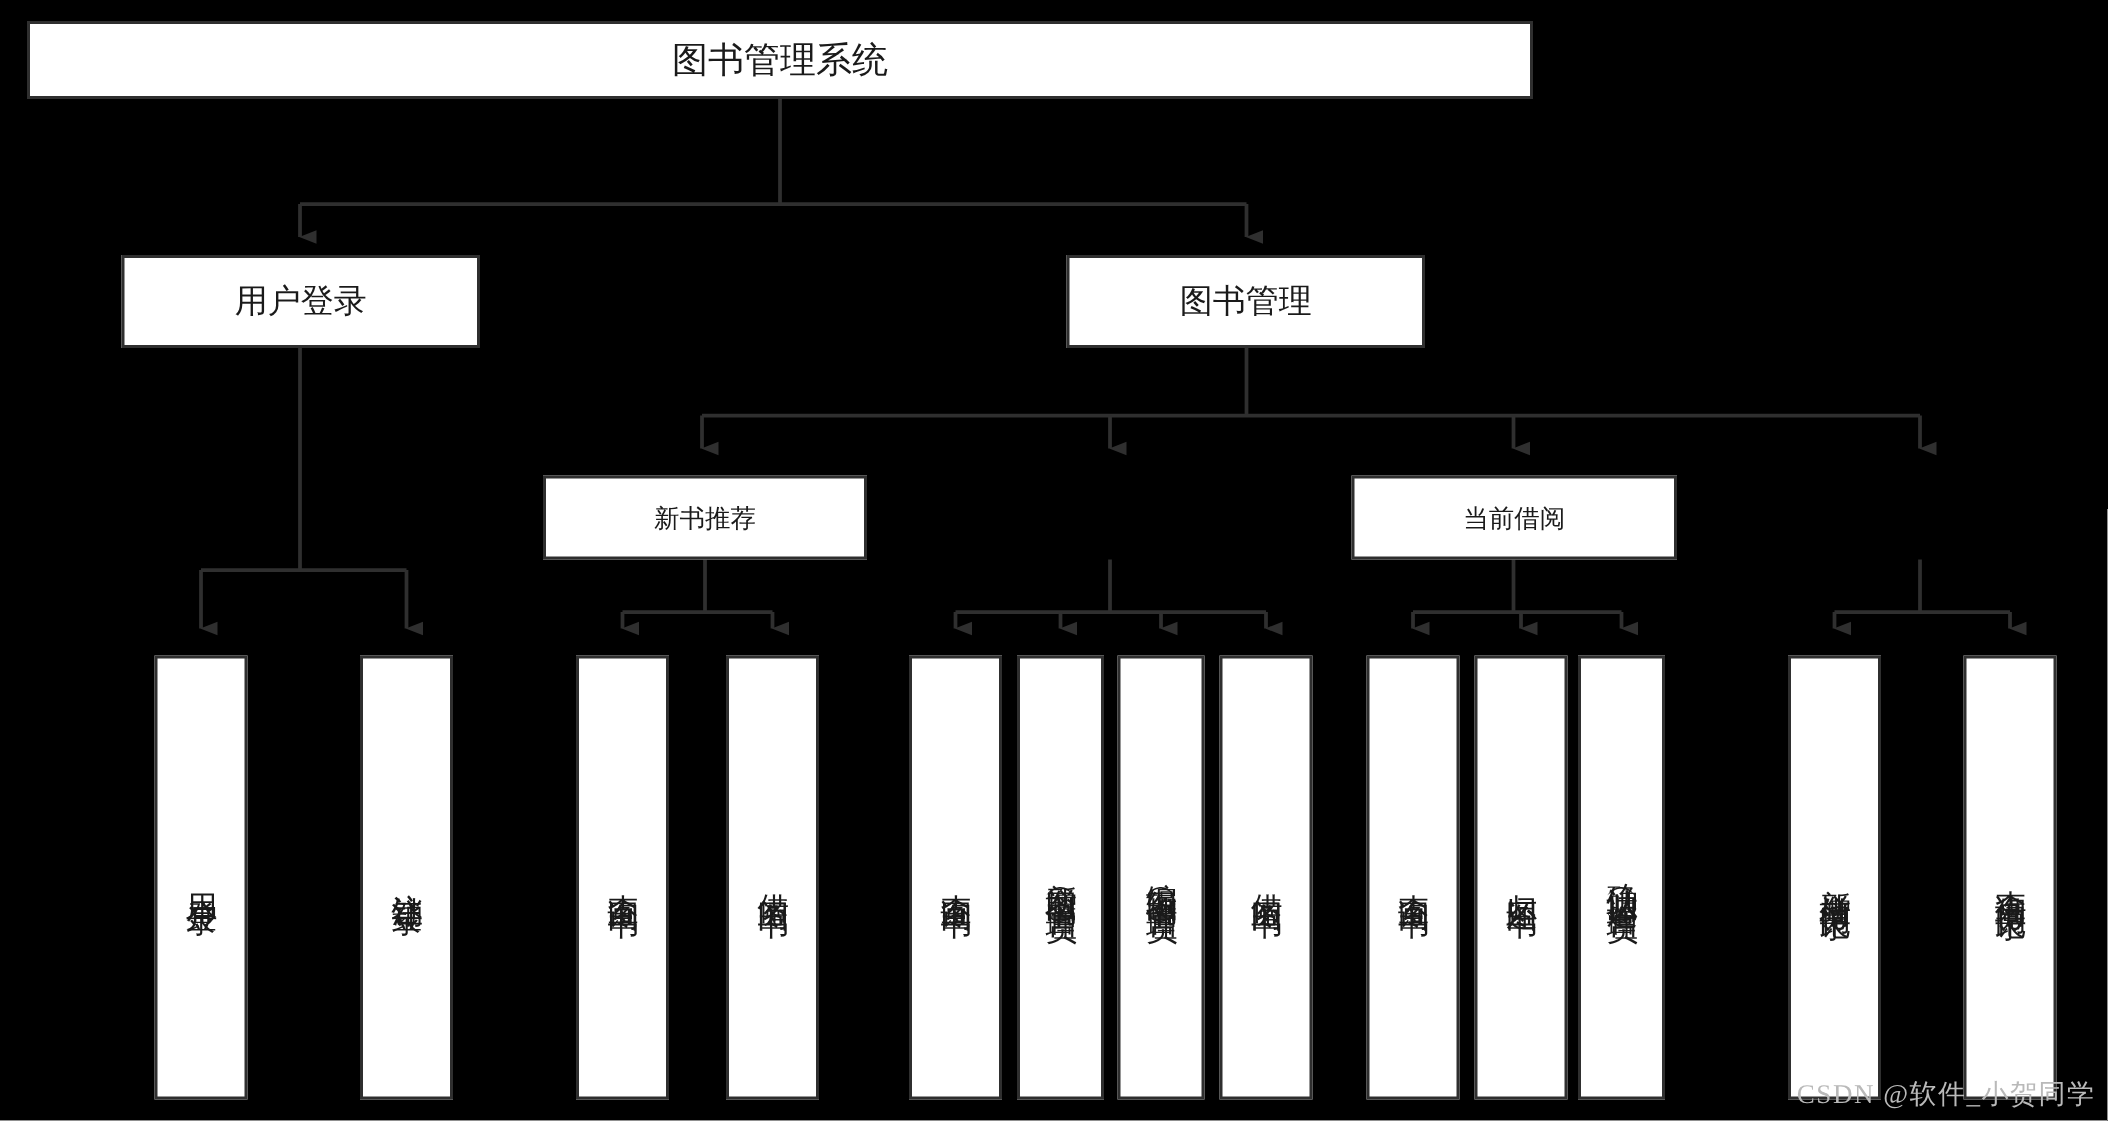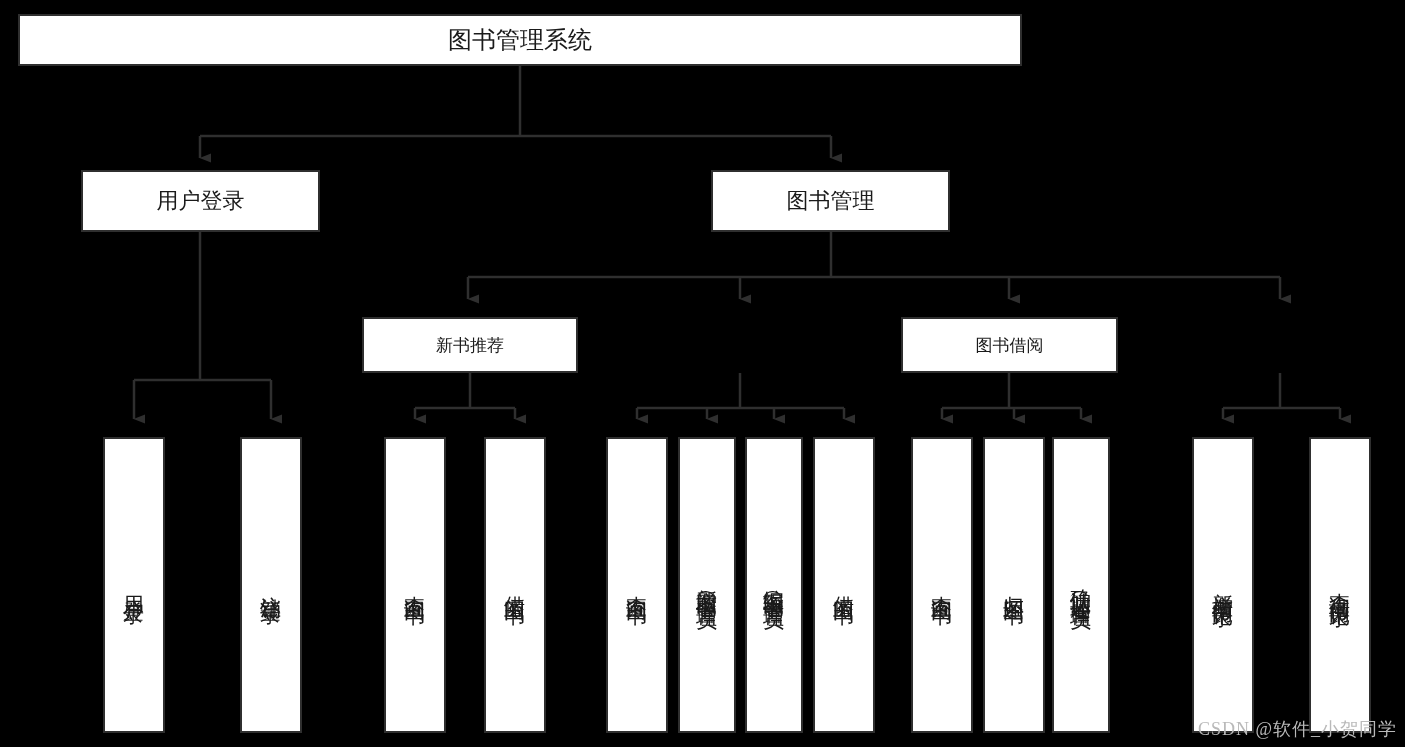--- a/index.html
+++ b/index.html
@@ -135,21 +135,21 @@
     <span class="node-label">用户登录</span>
   </div>
   <div class="node-box level-1" style="left:711px; top:170px; width:239px; height:62px;">
     <span class="node-label">图书管理</span>
   </div>
 
   <div class="node-box level-2" style="left:362px; top:317px; width:216px; height:56px;">
     <span class="node-label">新书推荐</span>
   </div>
   <div class="node-box level-2" style="left:901px; top:317px; width:217px; height:56px;">
-    <span class="node-label">图书借阅</span>
+    <span class="node-label">当前借阅</span>
   </div>
 
   <div class="node-box leaf" style="left:103px; top:437px; width:62px; height:296px;">
     <span class="node-label">用户登录</span>
   </div>
   <div class="node-box leaf" style="left:240px; top:437px; width:62px; height:296px;">
     <span class="node-label">注销登录</span>
   </div>
   <div class="node-box leaf" style="left:384px; top:437px; width:62px; height:296px;">
     <span class="node-label">查询图书</span>

